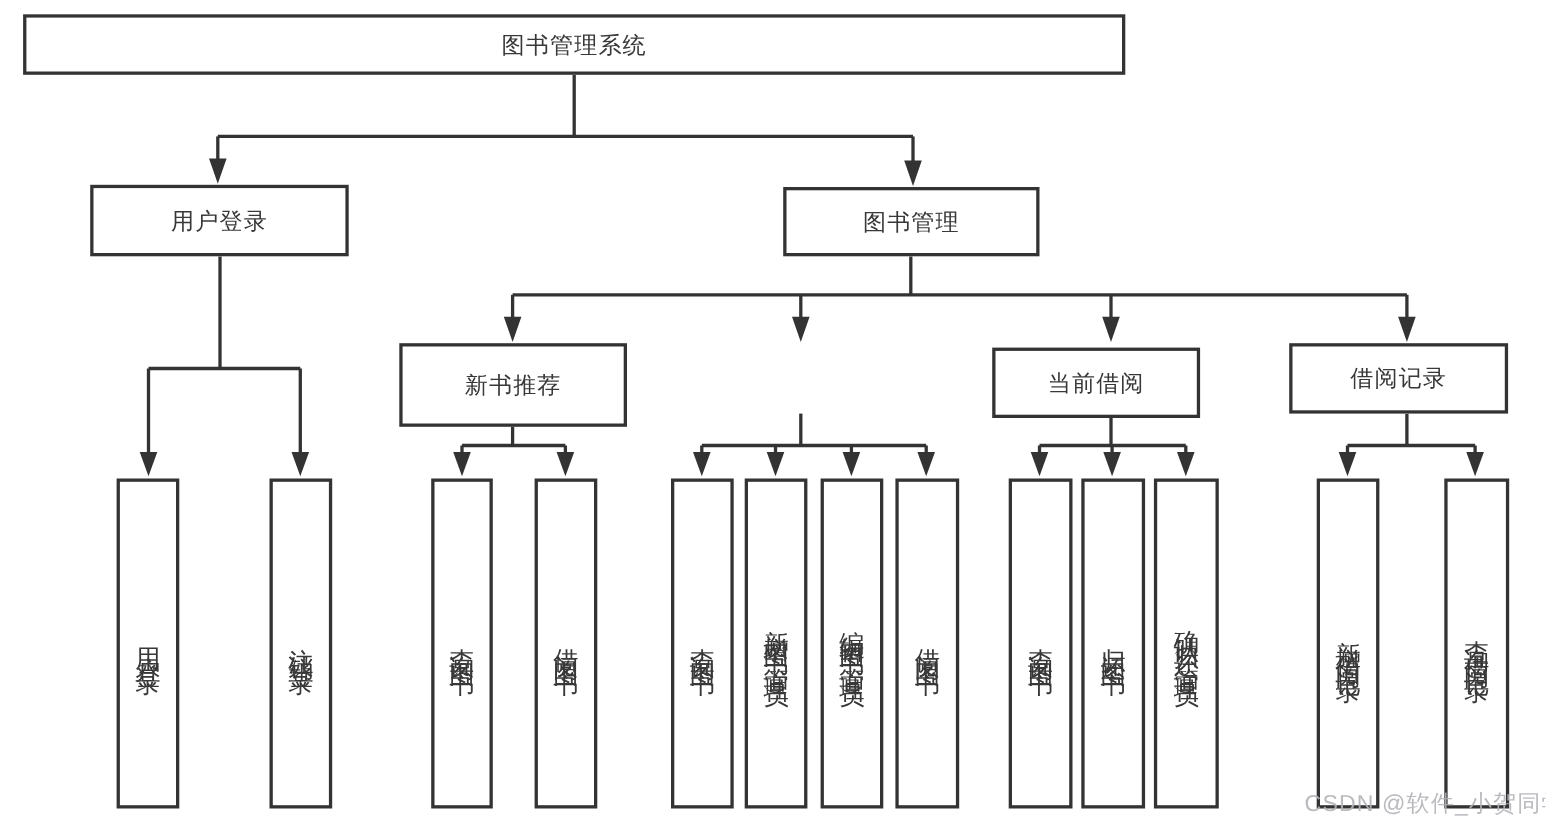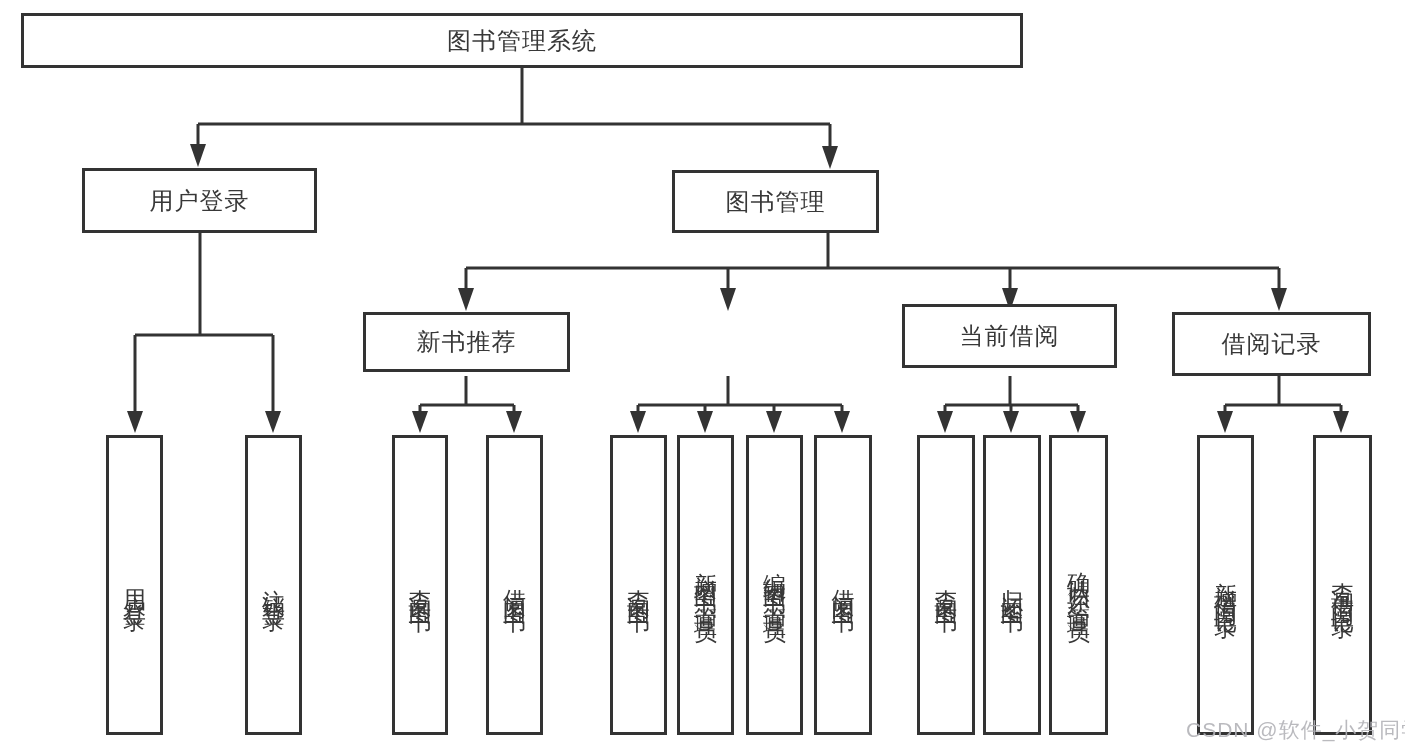--- a/index.html
+++ b/index.html
@@ -16,21 +16,21 @@
     box-sizing:border-box;
     border:3px solid #333333;
     background:#ffffff;
     color:#383838;
     display:flex;
     align-items:center;
     justify-content:center;
     z-index:2;
   }
   .node.h{
-    font-size:24px;
+    font-size:21px;
     letter-spacing:1px;
     white-space:nowrap;
   }
   .node.v{
     writing-mode:vertical-rl;
     text-orientation:upright;
     font-size:23px;
     letter-spacing:7px;
     line-height:1;
   }
@@ -115,24 +115,24 @@
       <polygon points="1003,411 1019,411 1011,433"></polygon>
       <polygon points="1070,411 1086,411 1078,433"></polygon>
       <polygon points="1217,411 1233,411 1225,433"></polygon>
       <polygon points="1333,411 1349,411 1341,433"></polygon>
     </g>
   </svg>
 
   <div class="node h" style="left:21px;top:13px;width:1002px;height:55px">图书管理系统</div>
 
   <div class="node h" style="left:82px;top:168px;width:235px;height:65px">用户登录</div>
-  <div class="node h" style="left:672px;top:170px;width:207px;height:63px">图书管理</div>
+  <div class="node h" style="left:712px;top:170px;width:233px;height:63px">图书管理</div>
 
-  <div class="node h" style="left:363px;top:312px;width:207px;height:60px">新书推荐</div>
-  <div class="node h" style="left:902px;top:304px;width:215px;height:64px">当前借阅</div>
+  <div class="node h" style="left:363px;top:312px;width:207px;height:76px">新书推荐</div>
+  <div class="node h" style="left:902px;top:316px;width:189px;height:64px">当前借阅</div>
   <div class="node h" style="left:1172px;top:312px;width:199px;height:64px">借阅记录</div>
 
   <div class="node v" style="left:106px;top:435px;width:57px;height:300px">用户登录</div>
   <div class="node v" style="left:245px;top:435px;width:57px;height:300px">注销登录</div>
 
   <div class="node v" style="left:392px;top:435px;width:56px;height:300px">查询图书</div>
   <div class="node v" style="left:486px;top:435px;width:57px;height:300px">借阅图书</div>
 
   <div class="node v" style="left:610px;top:435px;width:57px;height:300px">查询图书</div>
   <div class="node v" style="left:677px;top:435px;width:57px;height:300px">新增图书（管理员）</div>

